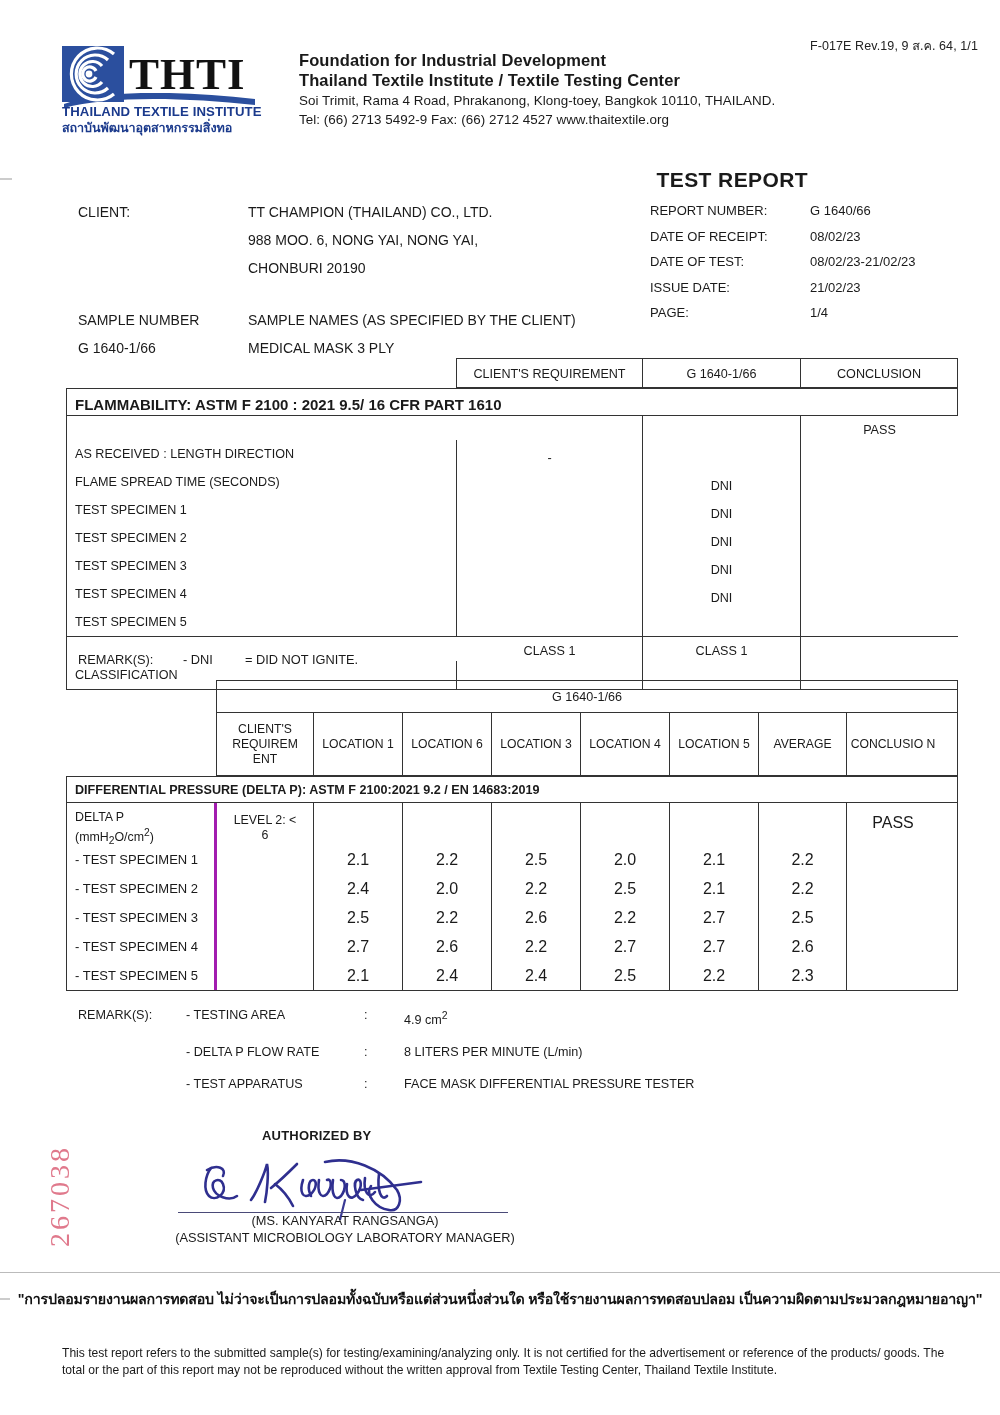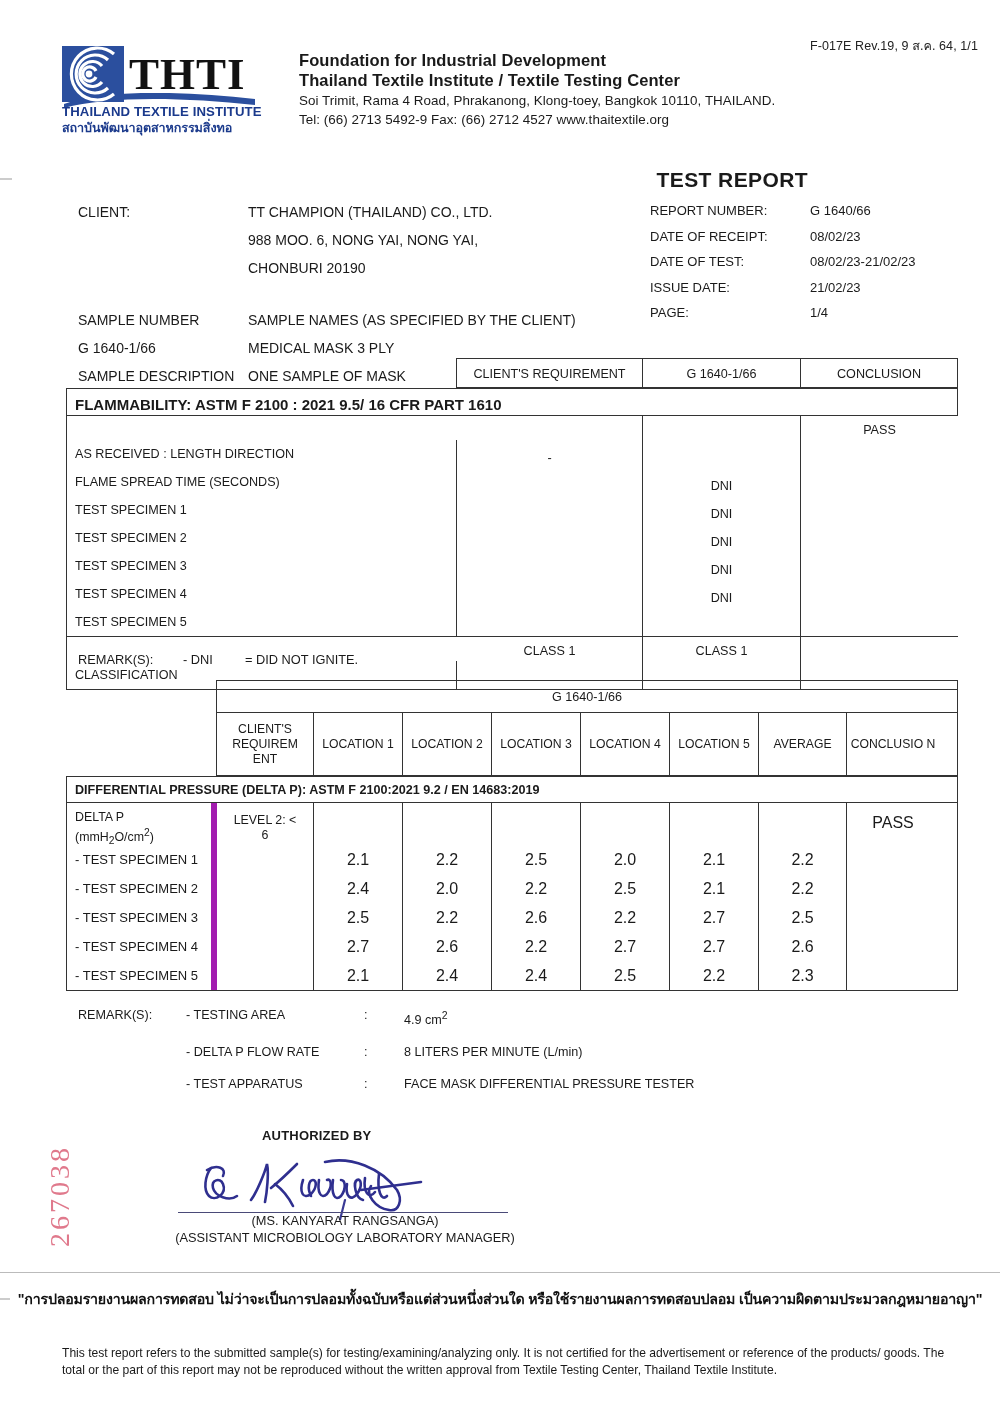--- a/index.html
+++ b/index.html
@@ -108,21 +108,21 @@
   .w-loc { width: 89px; flex: 0 0 89px; }
   .w-avg { width: 88px; flex: 0 0 88px; }
   .w-con { width: 92px; flex: 0 0 92px; }
 
   .t2-sectionwrap { position: absolute; top: 776px; left: 66px; width: 892px; }
   .t2-section {
     border: 1px solid #333; border-bottom: none;
     font-weight: 700; font-size: 12.6px; padding: 5px 8px; height: 26px; line-height: 16px;
   }
   .t2-body { display: flex; border: 1px solid #333; }
-  .t2-c-desc { width: 150px; flex: 0 0 150px; border-right: 6px solid #a21caf; padding: 0; }
+  .t2-c-desc { width: 150px; flex: 0 0 150px; border-right: 3px solid #a21caf; padding: 0; }
   .t2-cell { border-right: 1px solid #333; text-align: center; }
   .t2-cell:last-child { border-right: none; }
   .t2-row { height: 29px; line-height: 29px; }
   .desc-head { padding: 6px 8px 0 8px; line-height: 16px; height: 42px; font-size: 12.4px; }
   .desc-line { padding: 0 8px; height: 29px; line-height: 29px; font-size: 13px; white-space: nowrap; }
   .req-l1 { height: 22px; line-height: 22px; padding-top: 6px; font-size: 12.4px; }
   .req-l2 { height: 20px; line-height: 20px; font-size: 12.4px; }
   .pass-cell { height: 28px; line-height: 28px; padding-top: 6px; }
 
   .remark2 { position: absolute; top: 999px; left: 78px; font-size: 12.6px; }
@@ -225,24 +225,20 @@
         <div class="ci-val"></div>
       </div>
     <div class="ci-row">
       <div class="ci-label">SAMPLE NUMBER</div>
       <div class="ci-val">SAMPLE NAMES (AS SPECIFIED BY THE CLIENT)</div>
     </div>
     <div class="ci-row">
       <div class="ci-label">G 1640-1/66</div>
       <div class="ci-val">MEDICAL MASK 3 PLY</div>
     </div>
-    <div class="ci-row">
-      <div class="ci-label">SAMPLE DESCRIPTION</div>
-      <div class="ci-val">ONE SAMPLE OF MASK</div>
-    </div>
   </div>
 
   <div class="meta-info">
     <div class="mi-row">
       <div class="mi-label">REPORT NUMBER:</div>
       <div class="mi-val">G 1640/66</div>
     </div>
     <div class="mi-row">
       <div class="mi-label">DATE OF RECEIPT:</div>
       <div class="mi-val">08/02/23</div>
@@ -328,21 +324,21 @@
 
   <div class="remark1">
     <span class="r-lab">REMARK(S):</span><span class="r-k">- DNI</span><span>= DID NOT IGNITE.</span>
   </div>
 
   <div class="tbl2">
     <div class="t2-span">G 1640-1/66</div>
     <div class="t2-head">
       <div class="th w-req">CLIENT'S REQUIREM ENT</div>
       <div class="th w-loc">LOCATION 1</div>
-      <div class="th w-loc">LOCATION 2</div>
+      <div class="th w-loc">LOCATION 6</div>
       <div class="th w-loc">LOCATION 3</div>
       <div class="th w-loc">LOCATION 4</div>
       <div class="th w-loc">LOCATION 5</div>
       <div class="th w-avg">AVERAGE</div>
       <div class="th w-con">CONCLUSIO N</div>
     </div>
   </div>
 
   <div class="t2-sectionwrap">
     <div class="t2-section">DIFFERENTIAL PRESSURE (DELTA P): ASTM F 2100:2021 9.2 / EN 14683:2019</div>

